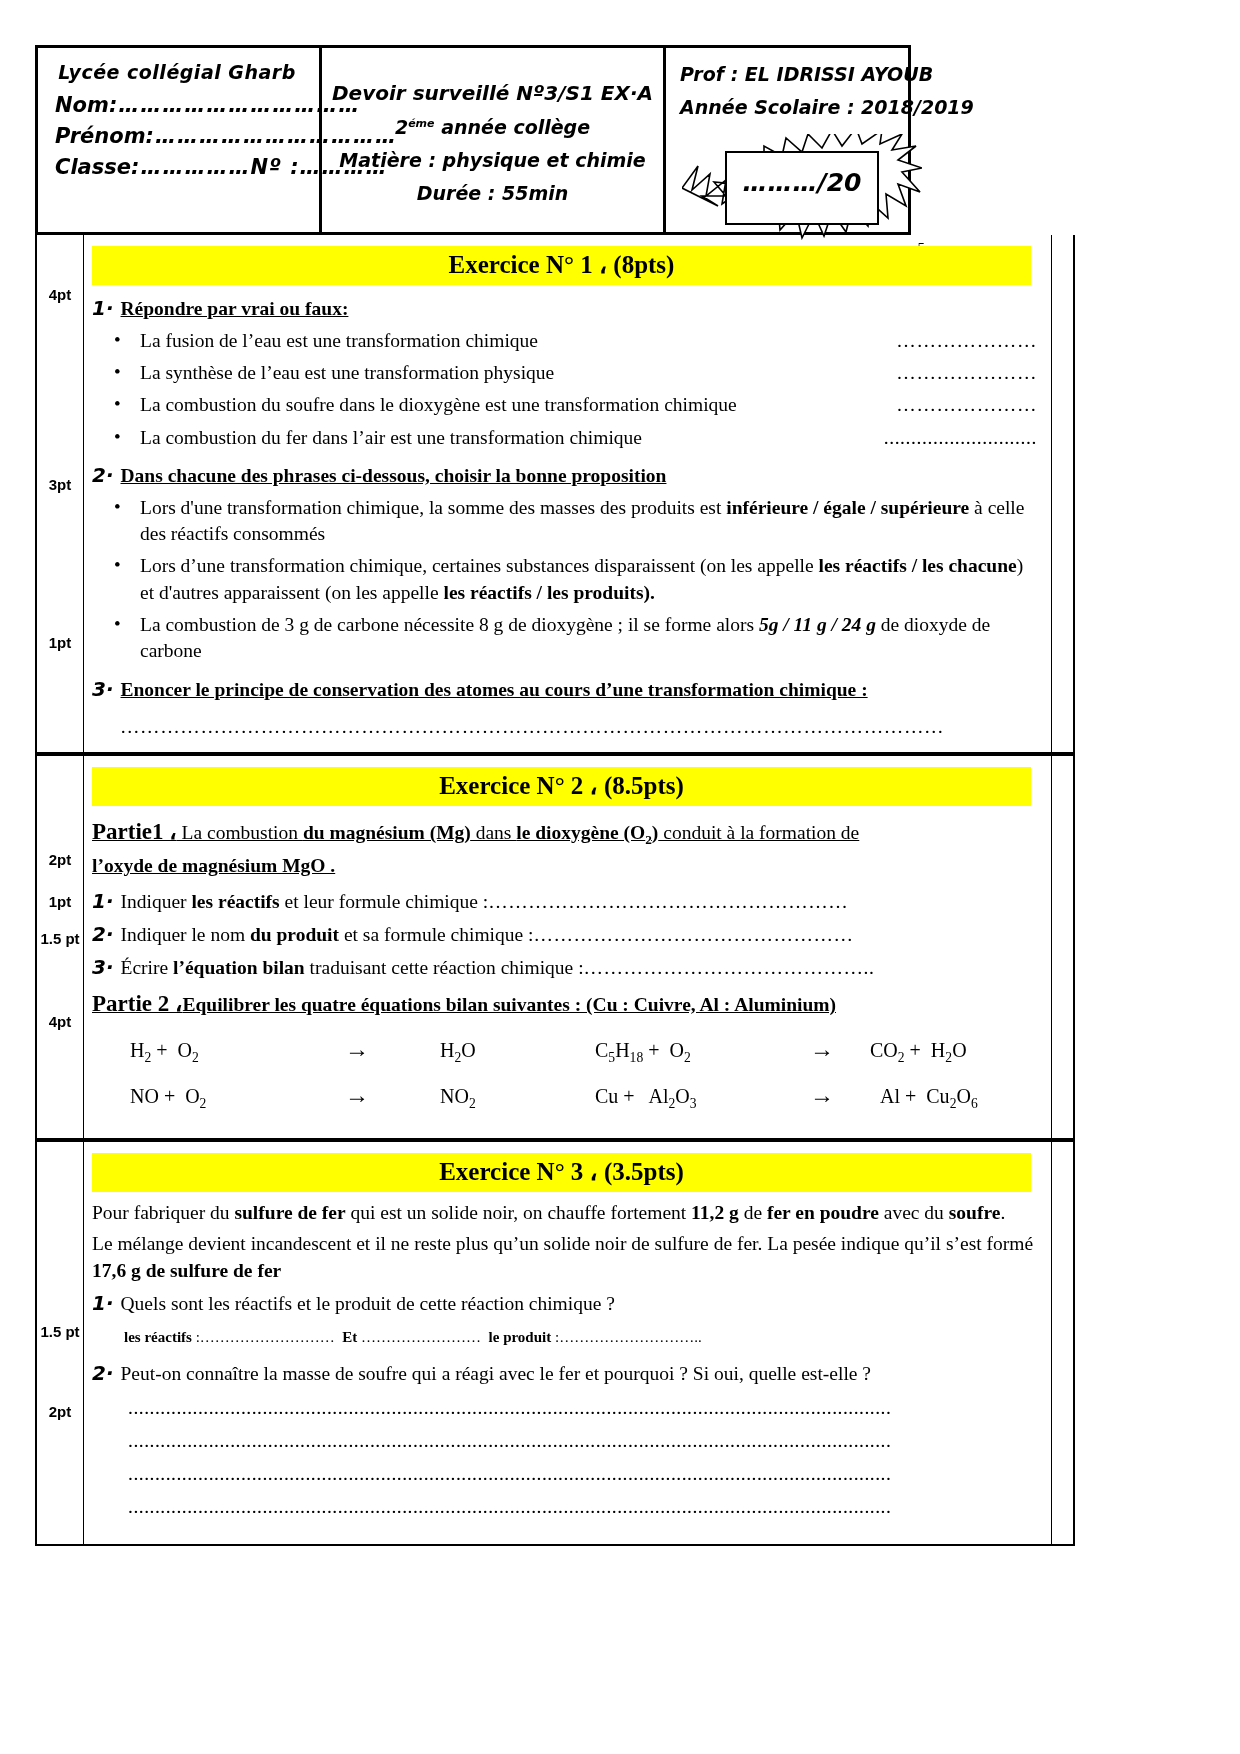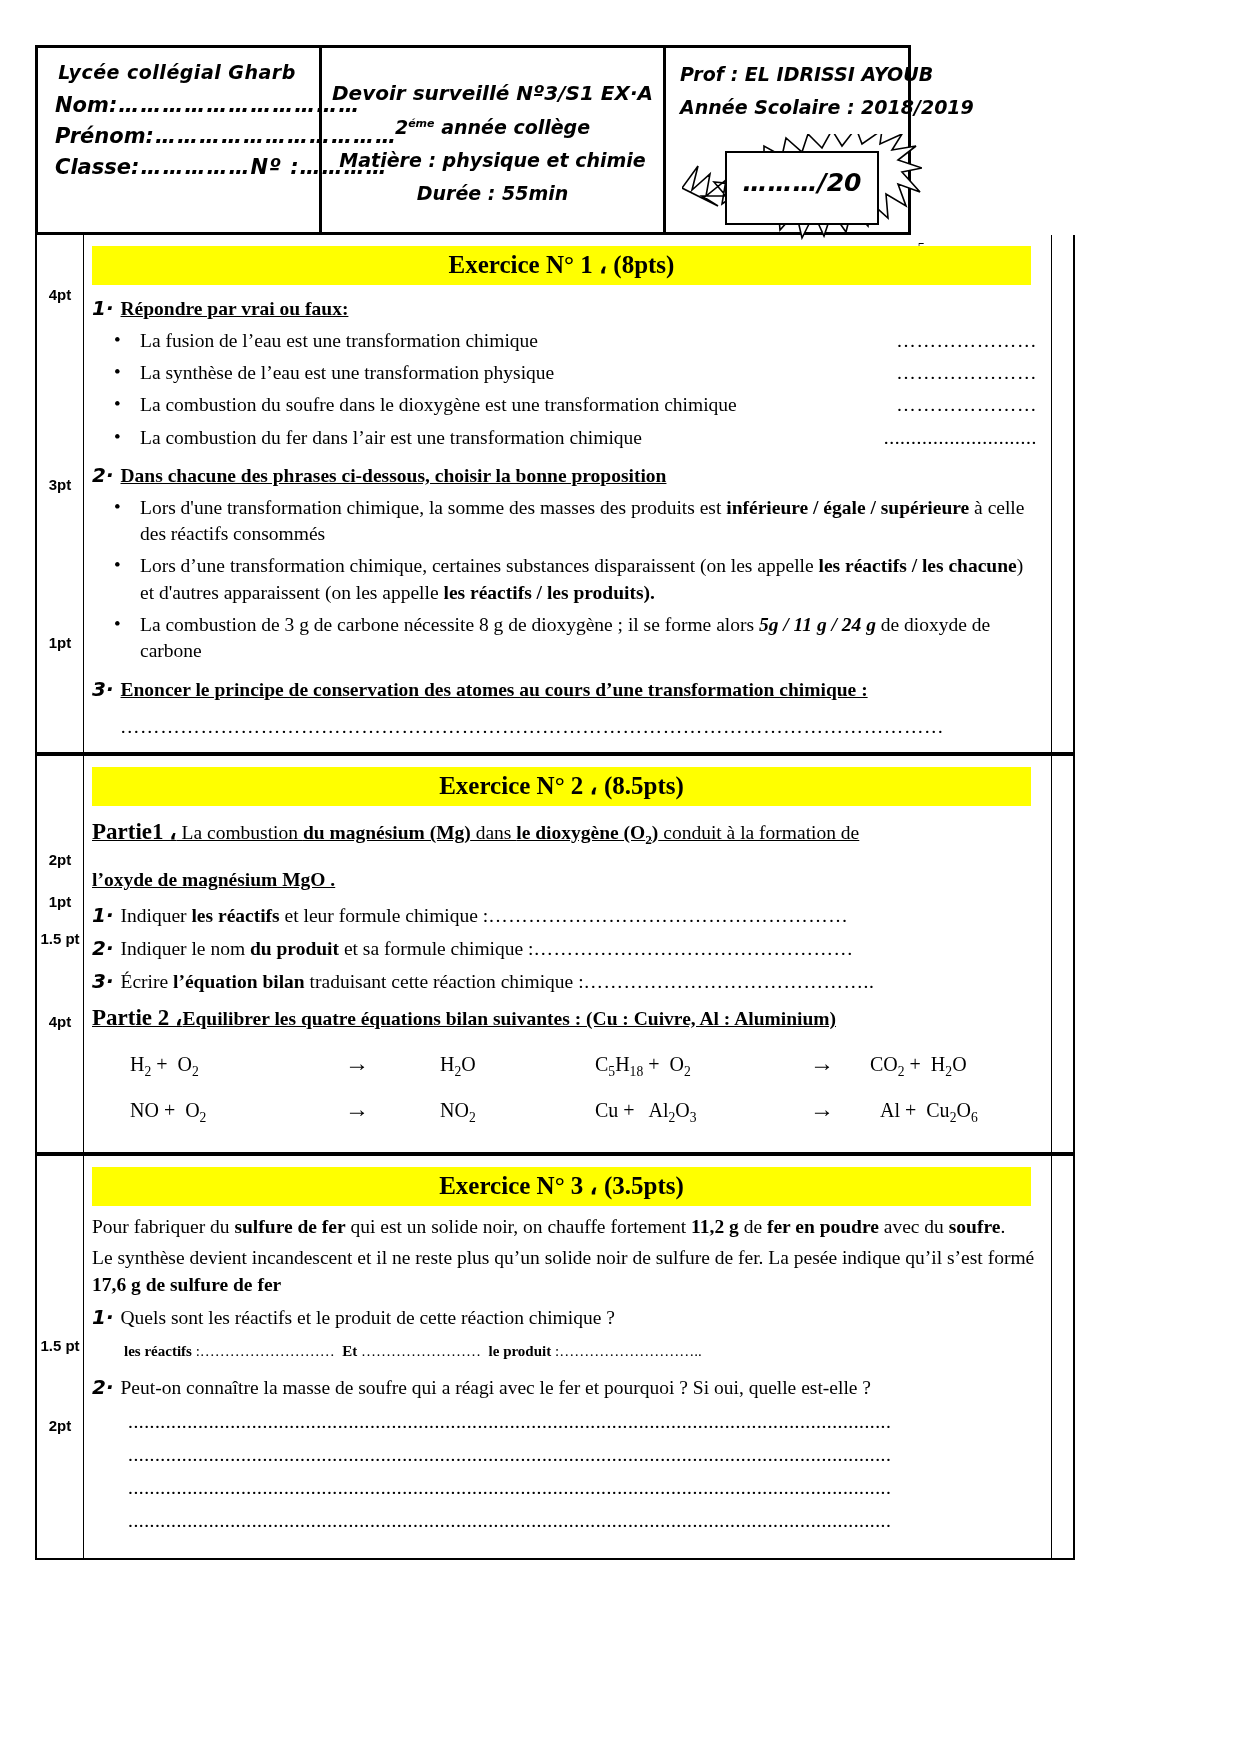--- a/index.html
+++ b/index.html
@@ -400,21 +400,21 @@
       </div>
 
       <div class="content-col">
         <div class="ex-title">Exercice N° 2 ، (8.5pts)</div>
 
         <div class="q-wrap">
 
           <div class="partie-line ul-plain">
             <span class="partie-tag">Partie1 ،</span><span> La combustion </span><b>du magnésium (Mg)</b><span> dans </span><b>le dioxygène (O<sub>2</sub>)</b><span> conduit à la formation de </span>
           </div>
-          <div class="partie-line ul-plain b" style="margin-top:16px;">l’oxyde de magnésium MgO .</div>
+          <div class="partie-line ul-plain b" style="margin-top:2px;">l’oxyde de magnésium MgO .</div>
 
           <div class="qline" style="margin-top:9px;">
             <span class="qnum">1·</span><span>Indiquer </span><b>les réactifs</b><span> et leur formule chimique :</span><span class="dotfill">………………………………………………</span>
           </div>
 
           <div class="qline">
             <span class="qnum">2·</span><span>Indiquer le nom </span><b>du produit</b><span> et sa formule chimique :</span><span class="dotfill">…………………………………………</span>
           </div>
 
           <div class="qline">
@@ -460,21 +460,21 @@
       <div class="content-col">
         <div class="ex-title">Exercice N° 3 ، (3.5pts)</div>
 
         <div class="q-wrap">
 
           <div class="para">
             <span>Pour fabriquer du </span><b>sulfure de fer</b><span> qui est un solide noir, on chauffe fortement </span><b>11,2 g</b><span> de </span><b>fer en poudre</b><span> avec du </span><b>soufre</b><span>.</span>
           </div>
 
           <div class="para">
-            <span>Le synthèse devient incandescent et il ne reste plus qu’un solide noir de sulfure de fer. La pesée indique qu’il s’est formé </span><b>17,6 g de sulfure de fer</b>
+            <span>Le mélange devient incandescent et il ne reste plus qu’un solide noir de sulfure de fer. La pesée indique qu’il s’est formé </span><b>17,6 g de sulfure de fer</b>
           </div>
 
           <div class="qline" style="">
             <span class="qnum">1·</span><span>Quels sont les réactifs et le produit de cette réaction chimique ?</span>
           </div>
 
           <div class="sub-ans">
             <b>les réactifs</b><span> :………………………</span>&nbsp;&nbsp;<b>Et</b>&nbsp;<span>……………………</span>&nbsp;&nbsp;<b>le produit</b><span> :………………………..</span>
           </div>
 

